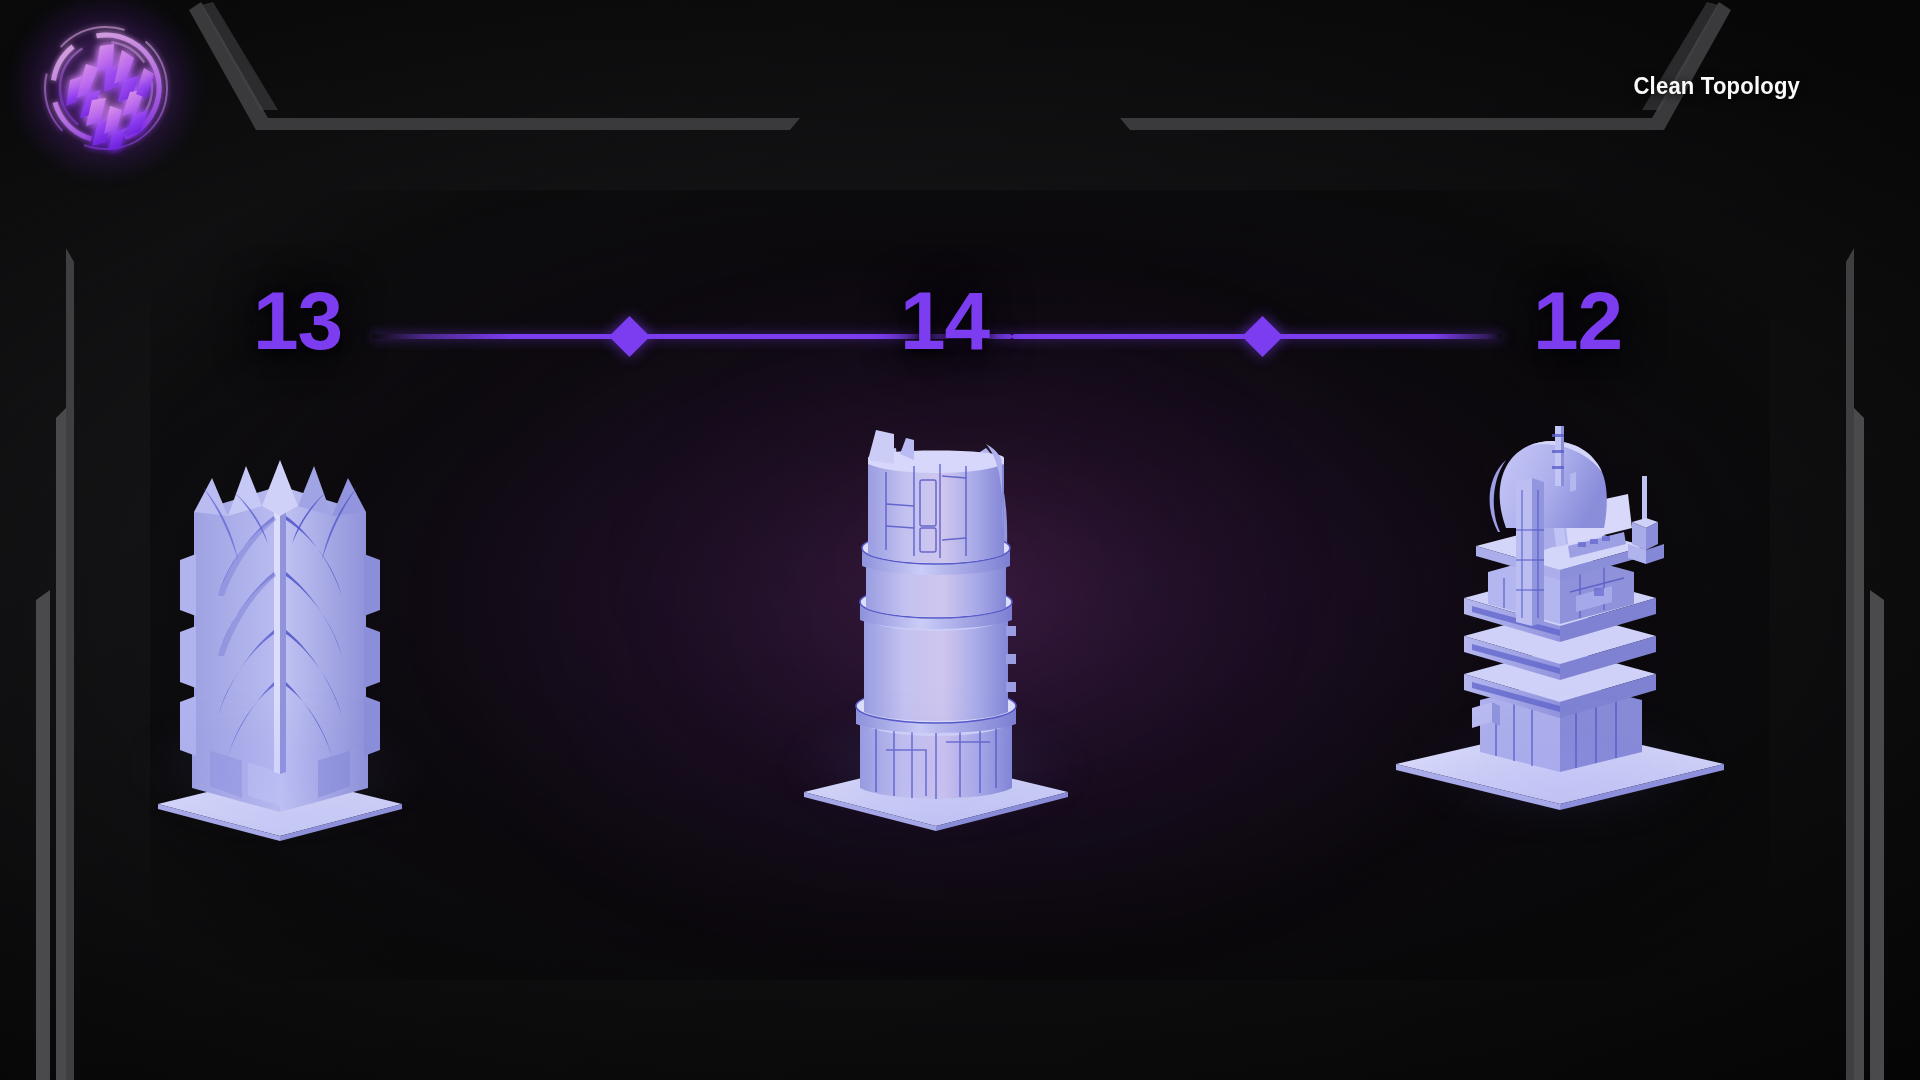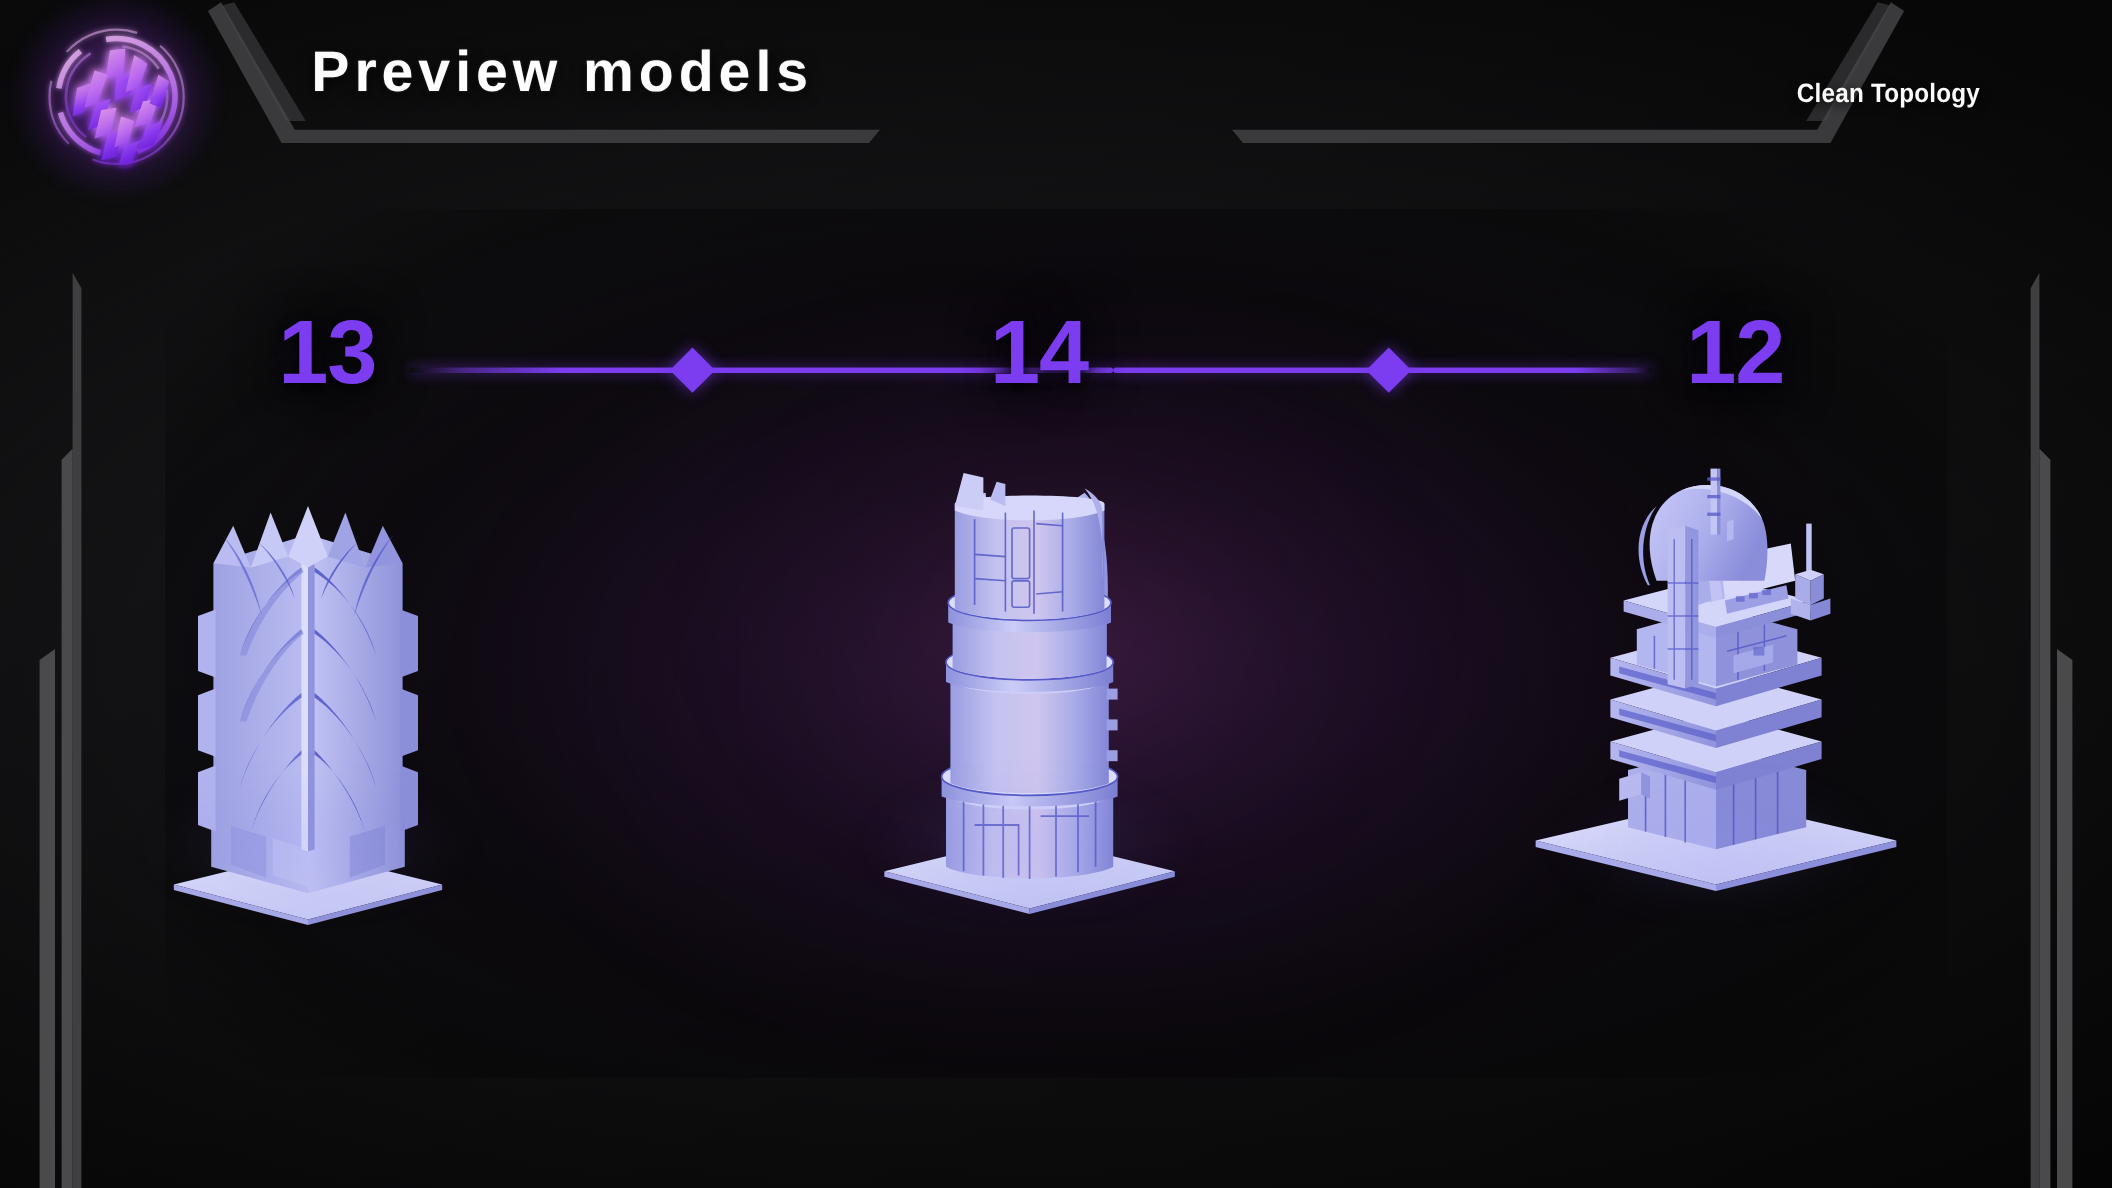--- a/index.html
+++ b/index.html
@@ -158,21 +158,20 @@
         <path d="M60,58 L72,62 L62,88 L74,84 L68,108 L54,112 L62,88 L50,92 Z"></path>
         <path d="M104,86 L118,84 L110,108 L122,104 L114,126 L100,130 L108,106 L96,110 Z"></path>
         <path d="M66,94 L80,92 L74,116 L86,112 L80,136 L66,140 L72,116 L60,120 Z"></path>
         <path d="M84,100 L96,104 L90,126 L100,122 L94,142 L82,144 L88,124 L78,128 Z"></path>
         <path d="M44,74 L56,70 L50,96 L40,100 Z" opacity=".9"></path>
         <path d="M118,62 L128,68 L120,92 L110,88 Z" opacity=".9"></path>
       </g>
     </svg>
   </div>
 
-  <div class="title">Preview models</div>
   <div class="tagline">Clean Topology</div>
 
   <div class="timeline">
     <div class="tl-line tl-seg-a"></div>
     <div class="tl-line tl-seg-b"></div>
     <div class="tl-diamond" style="left:615px"></div>
     <div class="tl-diamond" style="left:1248px"></div>
     <div class="tl-num num-13">13</div>
     <div class="tl-num num-14">14</div>
     <div class="tl-num num-15">12</div>

